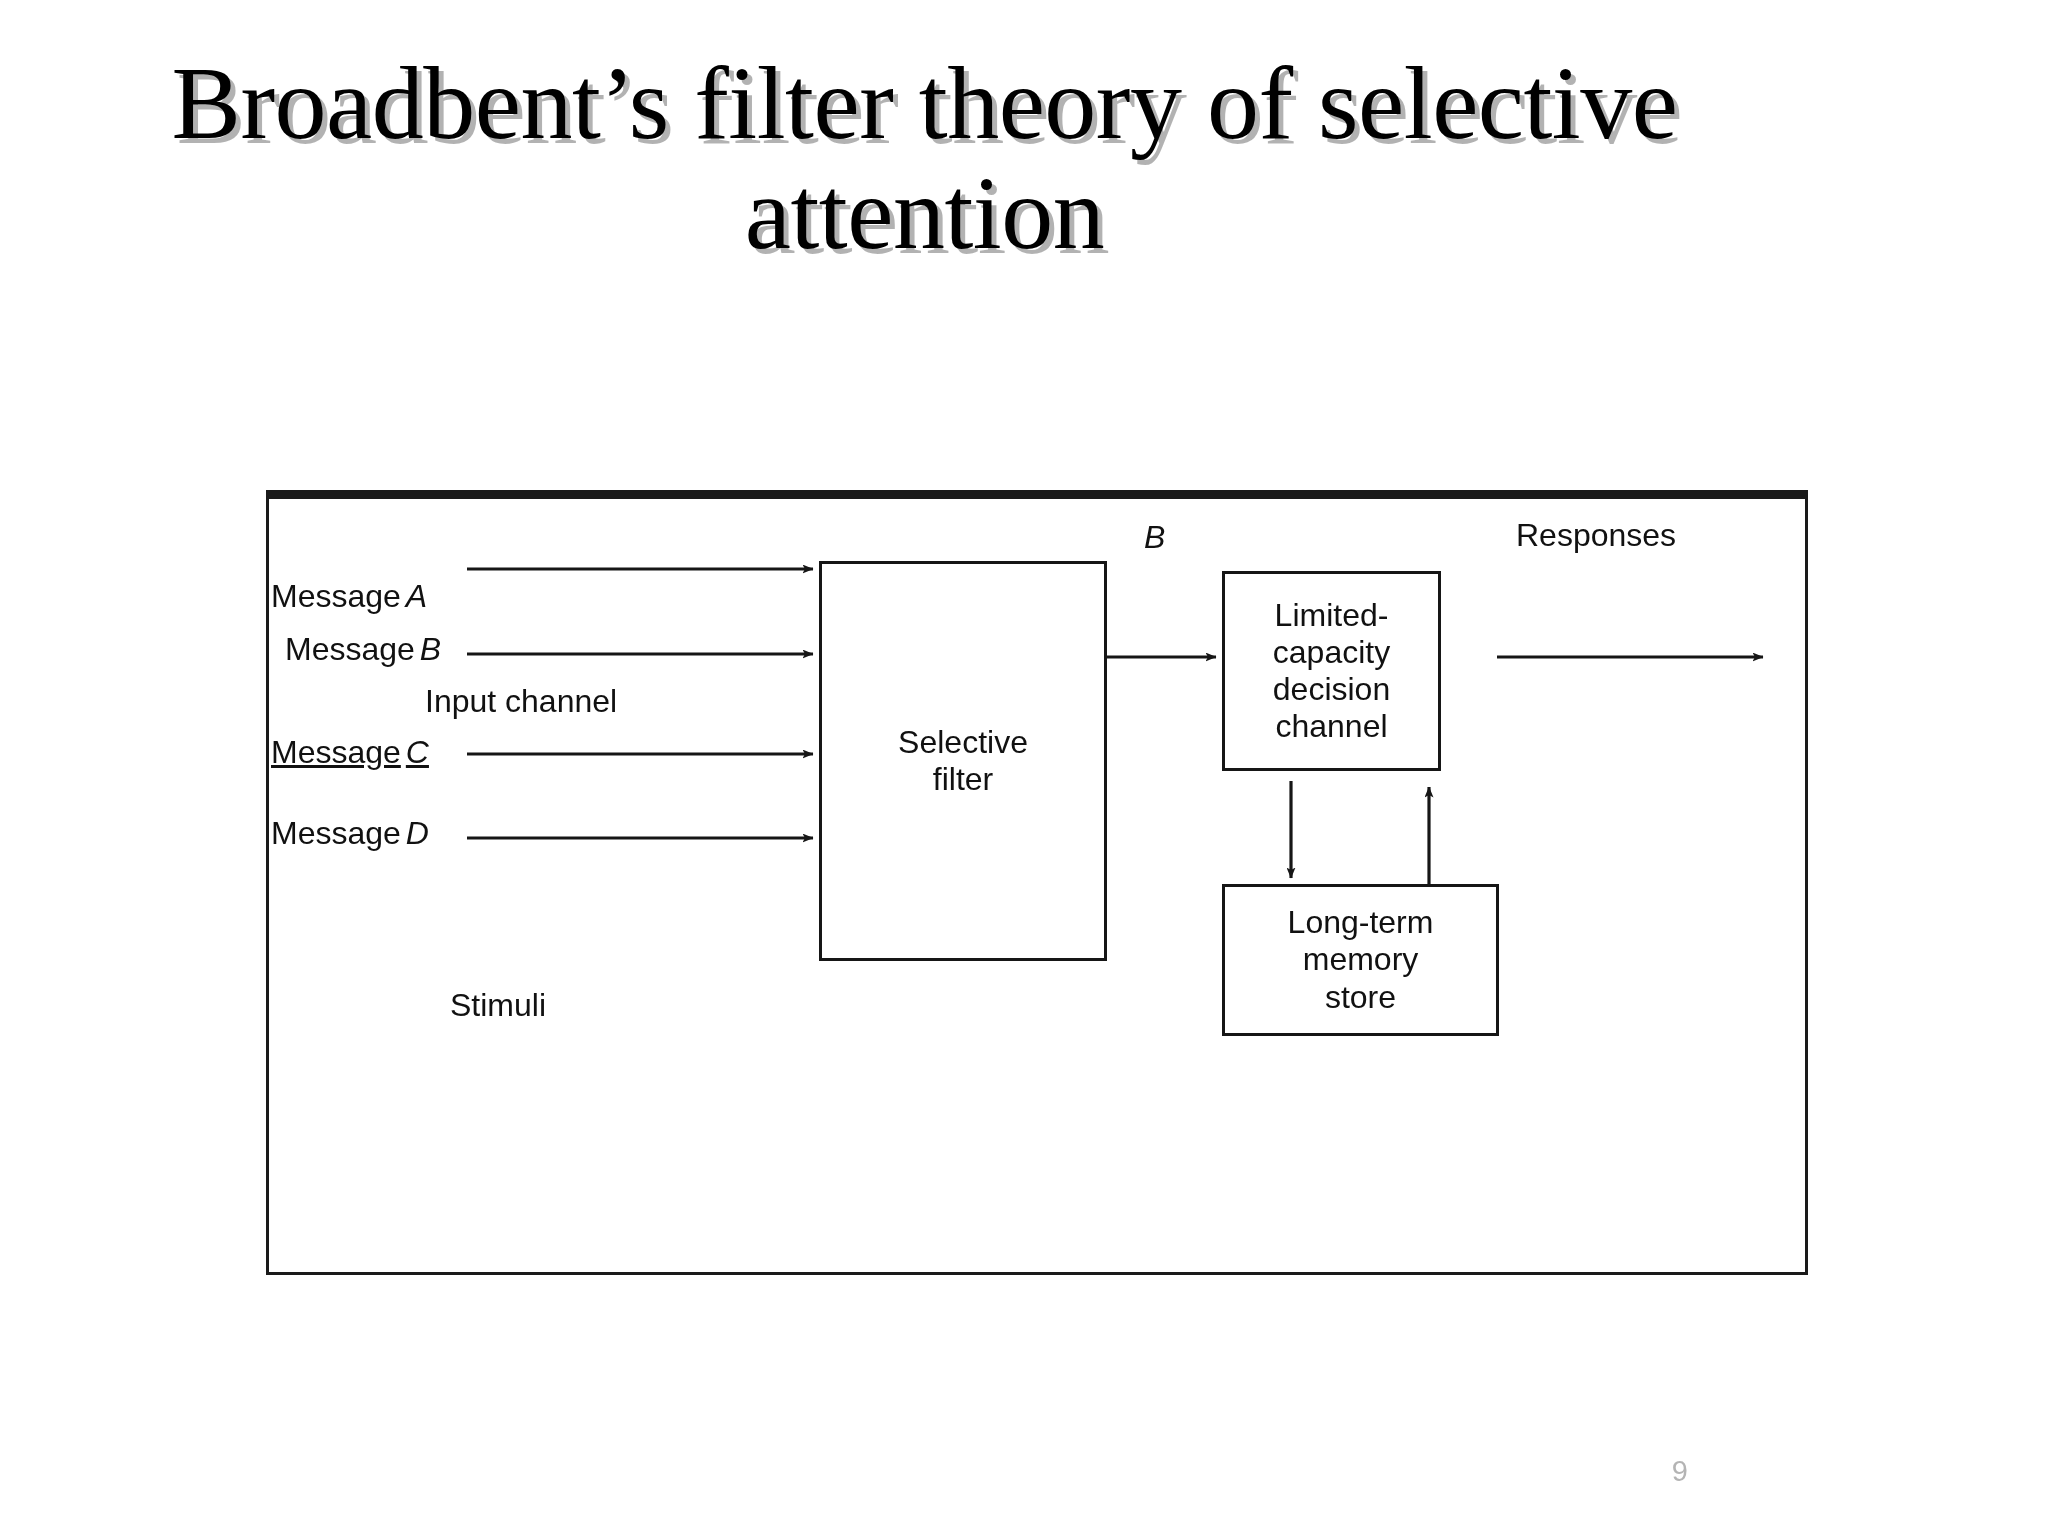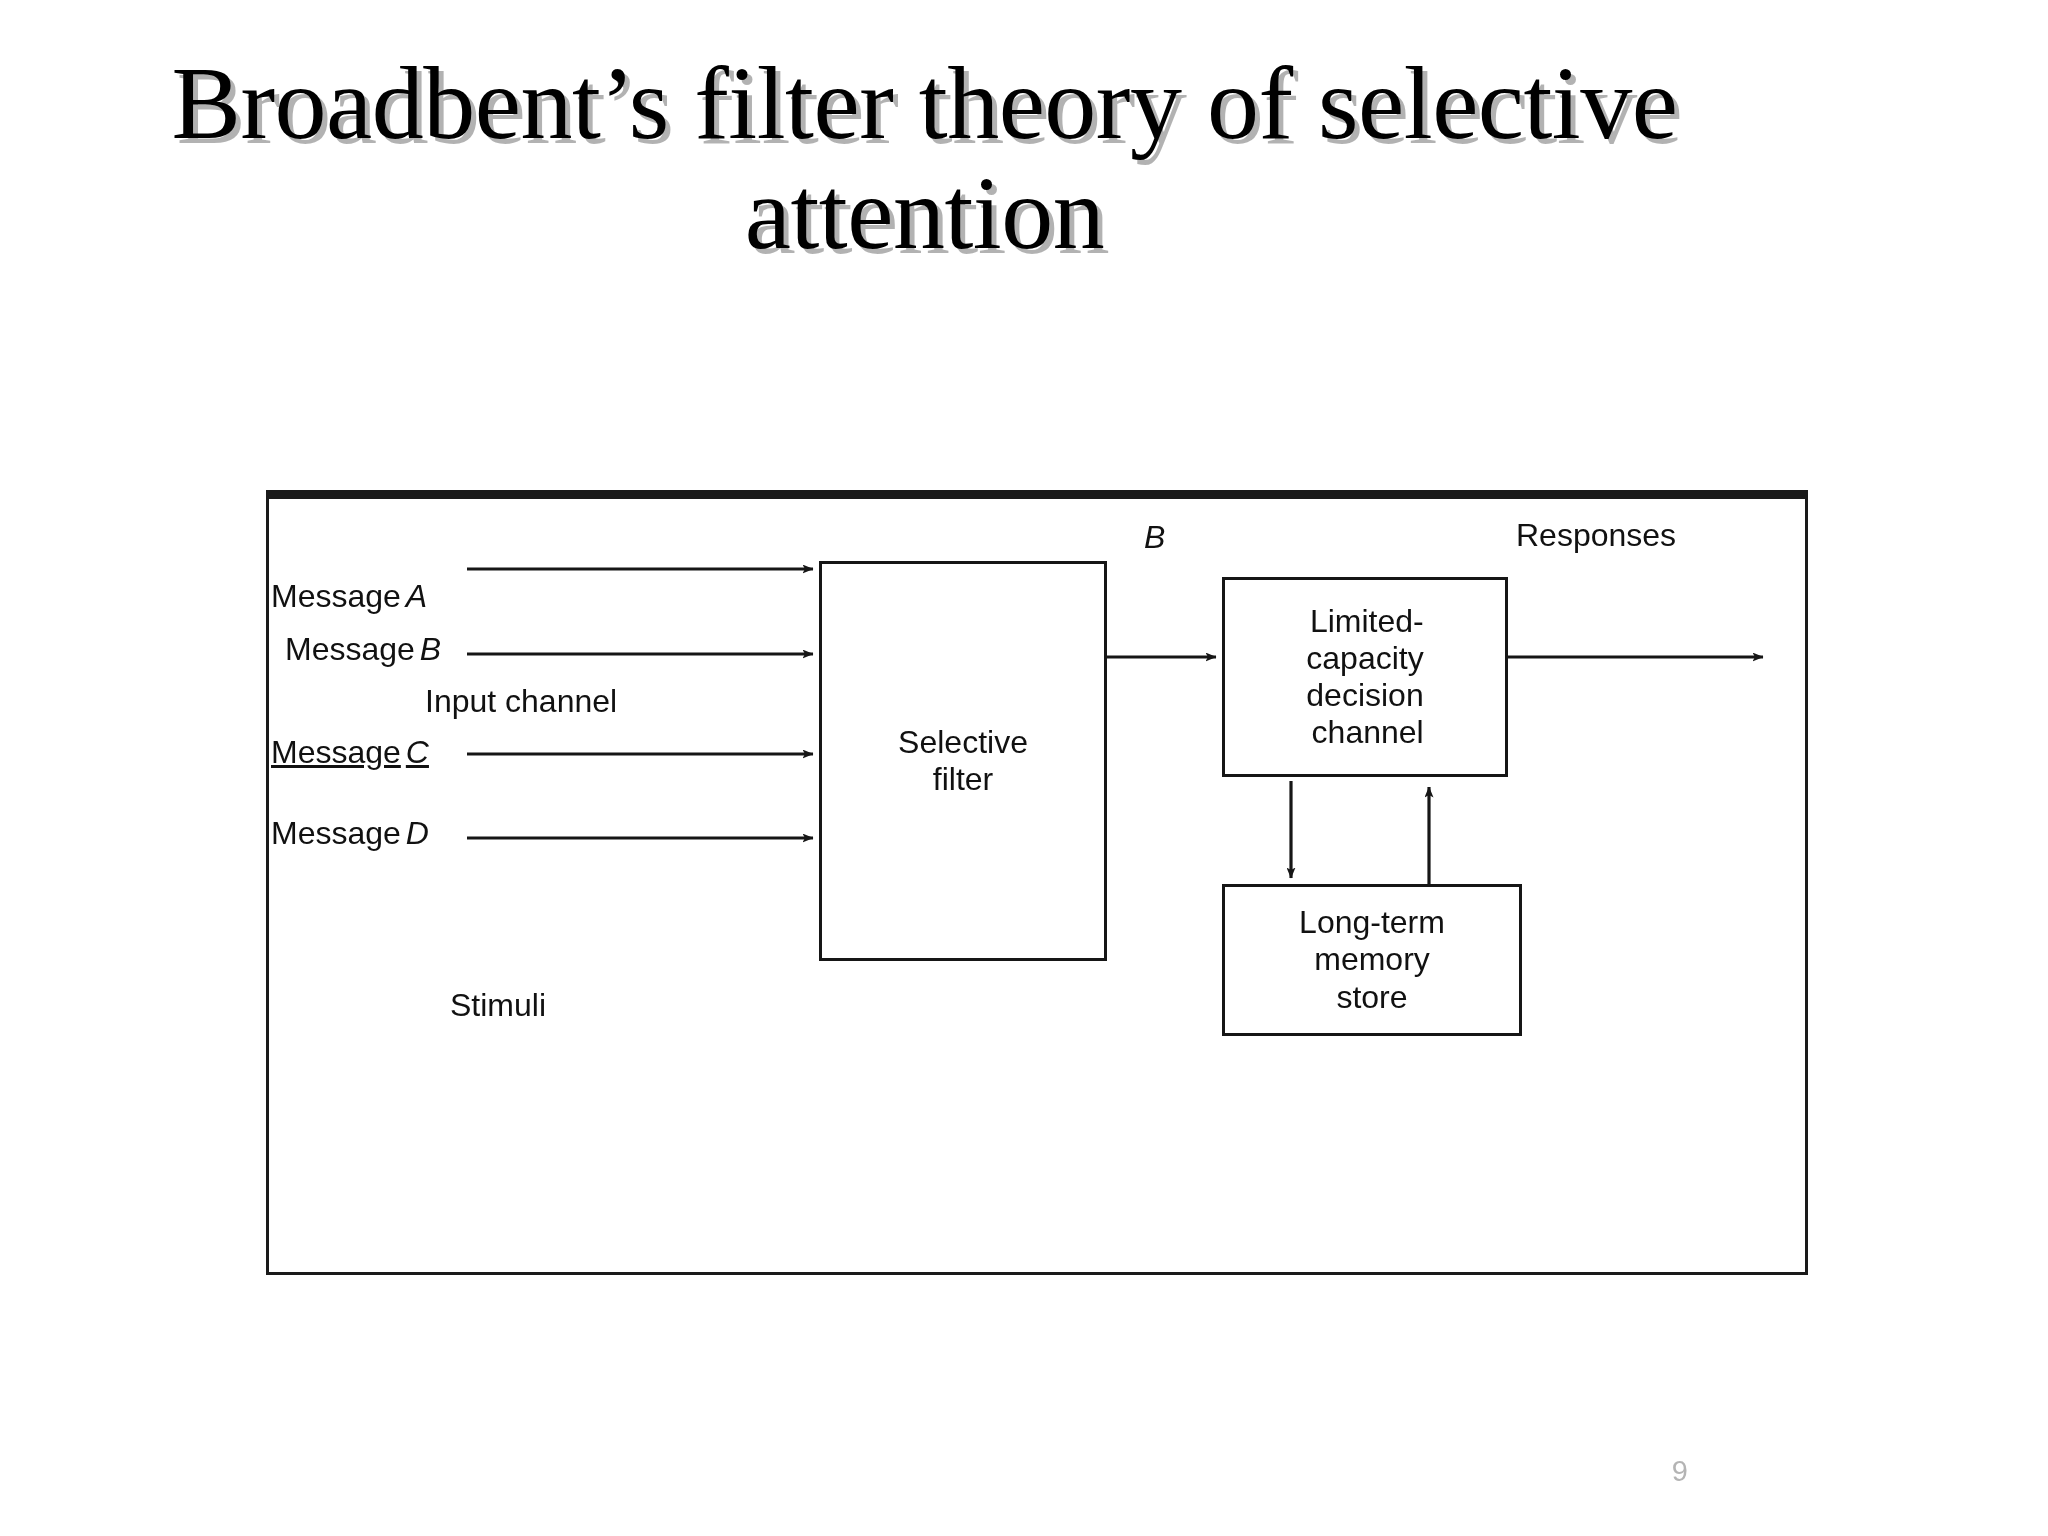--- a/index.html
+++ b/index.html
@@ -70,29 +70,28 @@
   }
 
   #box-selective-filter {
     left: 550px;
     top: 62px;
     width: 288px;
     height: 400px;
   }
   #box-decision-channel {
     left: 953px;
-    top: 78px;
-    width: 286px;
+    top: 72px;
+    width: 219px;
     height: 200px;
-    text-align: right;
   }
   #box-memory-store {
     left: 953px;
     top: 385px;
-    width: 300px;
+    width: 277px;
     height: 152px;
   }
 
   
   .fig-label {
     position: absolute;
     color: #111111;
     font-family: "Liberation Sans", sans-serif;
     font-size: 32px;
     line-height: 1.15;

